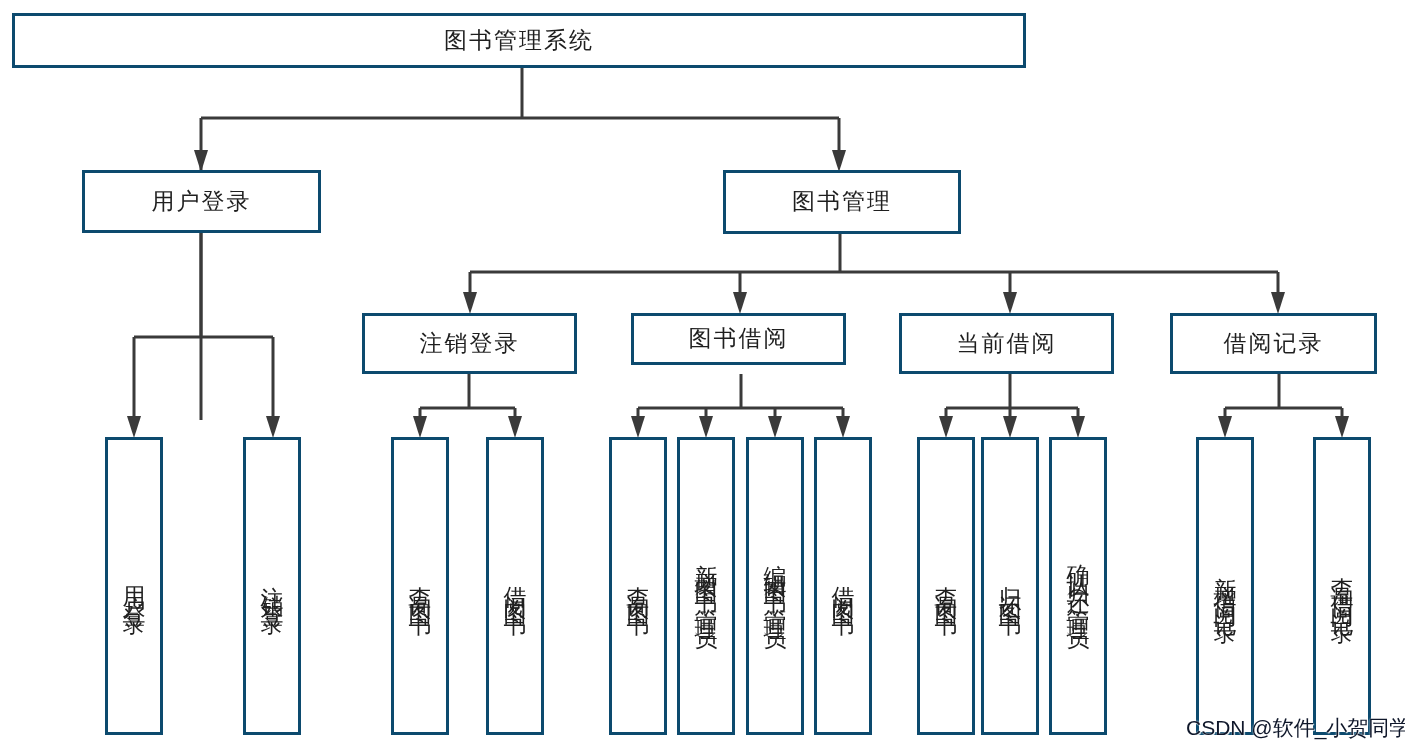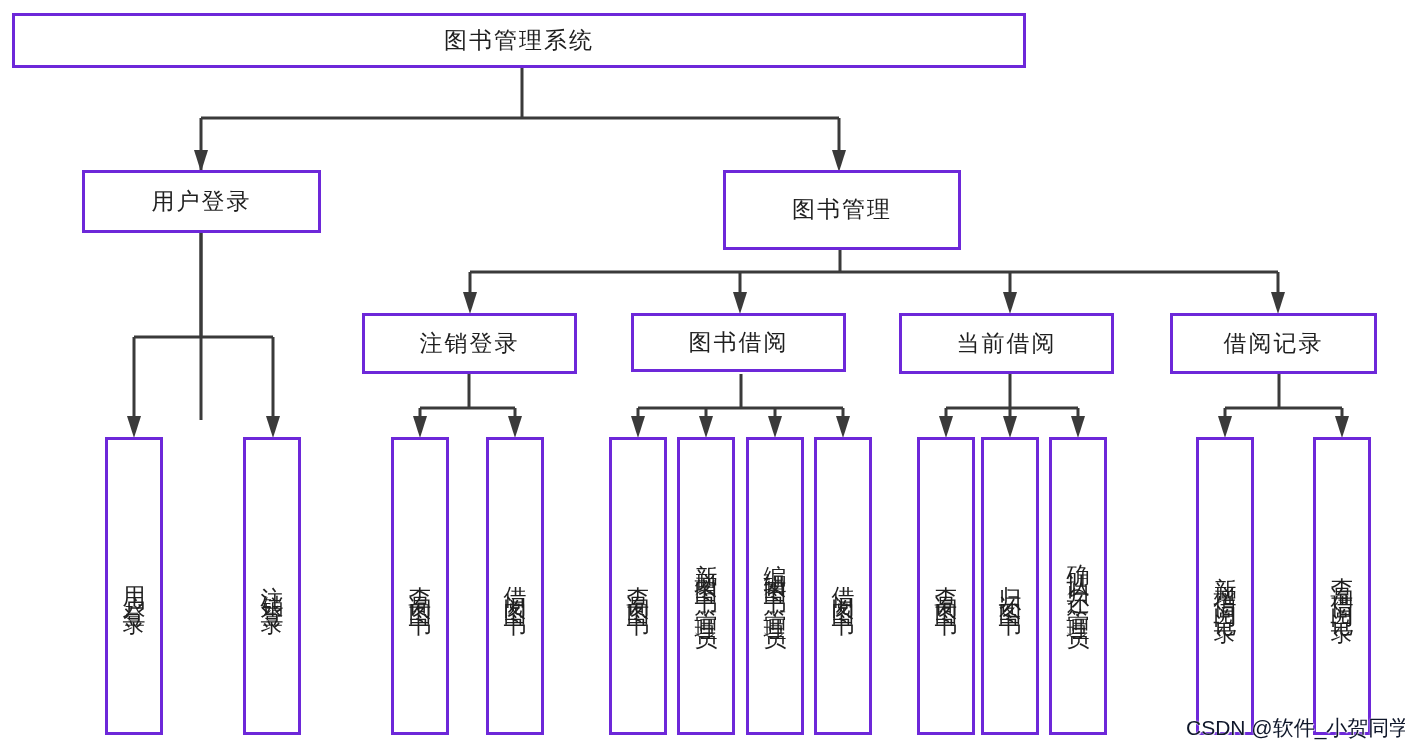--- a/index.html
+++ b/index.html
@@ -17,21 +17,21 @@
   }
   #connectors {
     position: absolute;
     left: 0; top: 0;
     width: 1405px;
     height: 747px;
   }
   .box {
     position: absolute;
     box-sizing: border-box;
-    border: 3px solid #6d28d9;
+    border: 3px solid #0c4a6e;
     background: #ffffff;
     display: flex;
     align-items: center;
     justify-content: center;
     color: #1f1f1f;
     font-size: 23px;
     line-height: 1.2;
     text-align: center;
   }
   .box.h-label {
@@ -40,24 +40,24 @@
   .box.v-label {
     writing-mode: vertical-rl;
     text-orientation: mixed;
     letter-spacing: 9px;
     line-height: 1;
   }
   
   .n-root  { left: 12px;  top: 13px;  width: 1014px; height: 55px; }
   
   .n-ul    { left: 82px;  top: 170px; width: 239px;  height: 63px; }
-  .n-bm    { left: 723px; top: 170px; width: 238px;  height: 80px; }
+  .n-bm    { left: 723px; top: 170px; width: 238px;  height: 64px; }
   
   .n-nbr   { left: 362px; top: 313px; width: 215px;  height: 61px; }
-  .n-bb    { left: 631px; top: 313px; width: 215px;  height: 59px; }
+  .n-bb    { left: 631px; top: 313px; width: 215px;  height: 52px; }
   .n-cb    { left: 899px; top: 313px; width: 215px;  height: 61px; }
   .n-br    { left: 1170px;top: 313px; width: 207px;  height: 61px; }
   
   .leaf    { top: 437px; width: 58px; height: 298px; }
   .lf-1  { left: 105px; }
   .lf-2  { left: 243px; }
   .lf-3  { left: 391px; }
   .lf-4  { left: 486px; }
   .lf-5  { left: 609px; }
   .lf-6  { left: 677px; }

